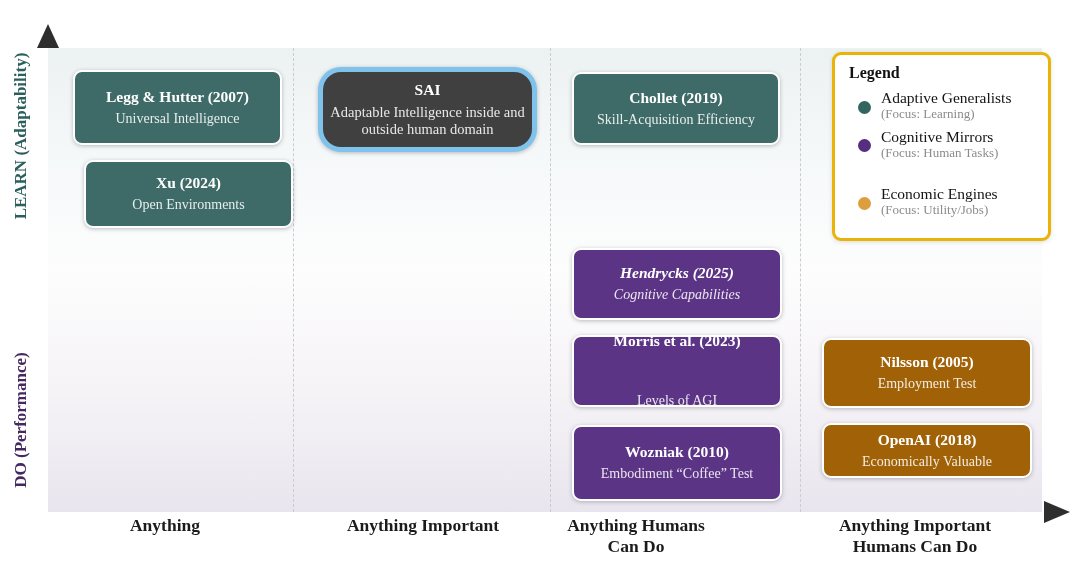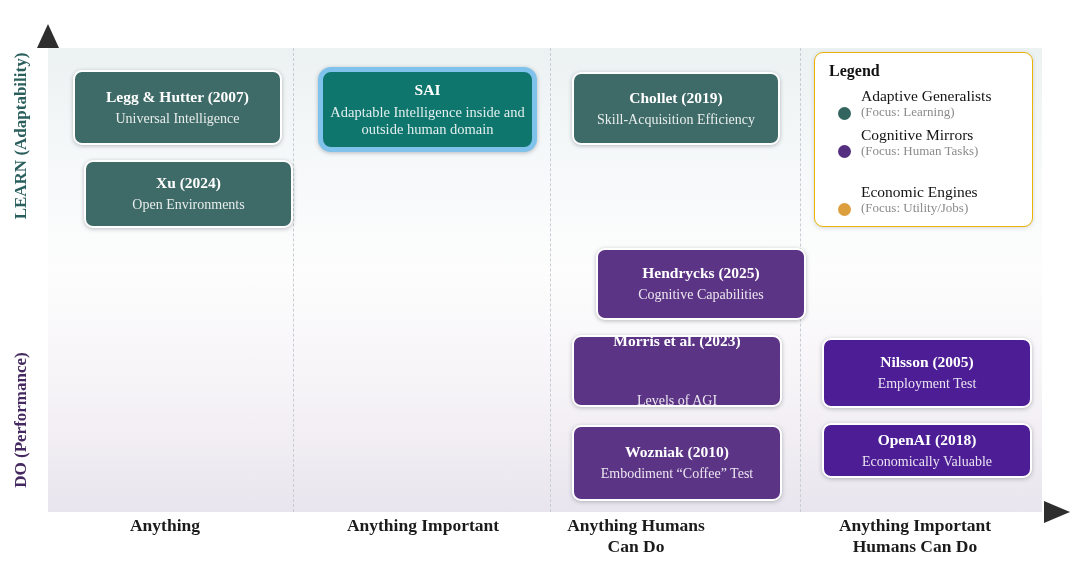--- a/index.html
+++ b/index.html
@@ -45,45 +45,45 @@
     position:absolute; box-sizing:border-box;
     display:flex; flex-direction:column; justify-content:center; align-items:center;
     gap:6px; text-align:center; padding:4px 6px;
     border:2px solid #ffffff; border-radius:9px;
     box-shadow:0 1px 4px rgba(60,70,80,.35);
   }
   .node .t { color:#ffffff; font-weight:bold; font-size:15.5px; line-height:1.1; }
   .node .s { color:rgba(255,255,255,.88); font-size:14px; line-height:1.15; }
   .teal   { background:#3e6b67; }
   .purple { background:#5c3485; }
-  .orange { background:#4c1d95; }
+  .orange { background:#a16207; }
   .node.sai {
-    background:#0f766e; border:5px solid #7fc2ec; border-radius:13px;
+    background:#404040; border:5px solid #7fc2ec; border-radius:23px;
     box-shadow:0 1px 4px rgba(60,70,80,.35);
   }
   .node.sai .s { font-size:14.5px; }
 
   .n-legg      { left:73px;  top:70px;  width:209px; height:75px; }
   .n-xu        { left:73px;  top:160px; width:209px; height:68px;margin-left:11px; }
   .n-sai       { left:318px; top:67px;  width:219px; height:85px; }
   .n-chollet   { left:572px; top:72px;  width:208px; height:73px; }
-  .n-hendrycks { left:596px; top:248px; width:210px; height:72px; }
+  .n-hendrycks { left:572px; top:248px; width:210px; height:72px;font-style:italic; }
   .n-morris    { left:572px; top:335px; width:210px; height:72px;gap:44px; }
   .n-wozniak   { left:572px; top:425px; width:210px; height:76px; }
   .n-nilsson   { left:822px; top:338px; width:210px; height:70px; }
   .n-openai    { left:822px; top:423px; width:210px; height:55px; }
 
   
   #legend {
-    position:absolute; left:814px; top:52px; width:219px; box-sizing:border-box;
-    background:#ffffff; border:1px solid #eab308; border-radius:9px;
-    box-shadow:0 1px 4px rgba(60,70,80,.18); padding:9px 12px 10px 14px;
+    position:absolute; left:832px; top:52px; width:219px; box-sizing:border-box;
+    background:#ffffff; border:3px solid #eab308; border-radius:9px;
+    box-shadow:0 1px 4px rgba(60,70,80,.18); padding:9px 12px 20px 14px;
   }
   #legend .lg-title { font-weight:bold; font-size:16px; color:#111; margin-bottom:7px; }
-  .lg-item { display:flex; align-items:flex-end; margin-bottom:6px; }
+  .lg-item { display:flex; align-items:center; margin-bottom:6px; }
   .lg-item:last-child { margin-bottom:0;margin-top:25px; }
   .lg-dot {
     width:13px; height:13px; border-radius:50%; flex:0 0 13px;
     margin:4px 10px 0 9px;
   }
   .lg-dot.c-teal   { background:#336560; }
   .lg-dot.c-purple { background:#552e80; }
   .lg-dot.c-orange { background:#dd9f3e; }
   .lg-label { font-size:15.5px; color:#141414; line-height:1.1; }
   .lg-focus { font-size:13px; color:#8b8b8b; line-height:1.2; }

